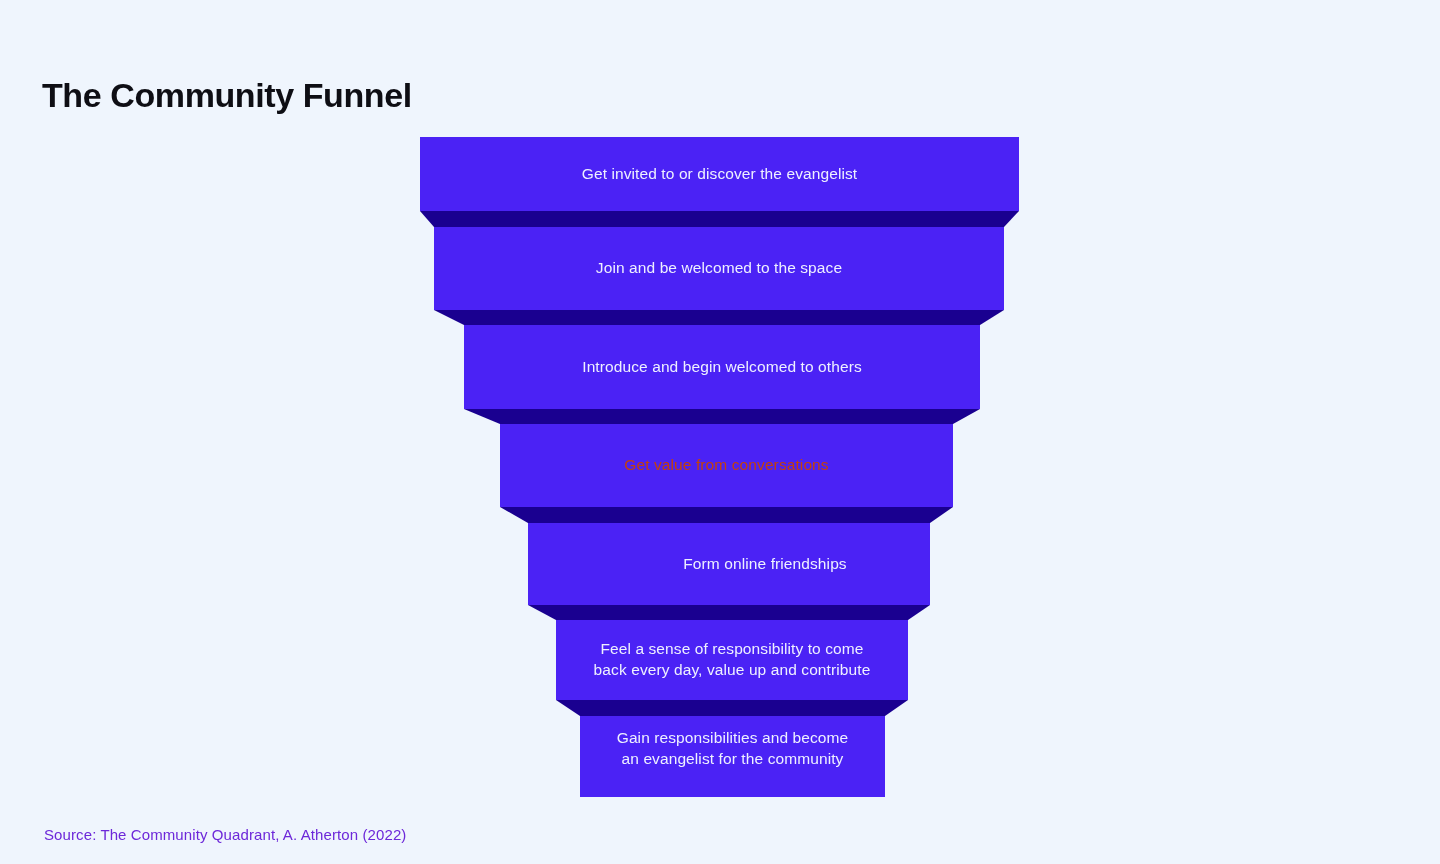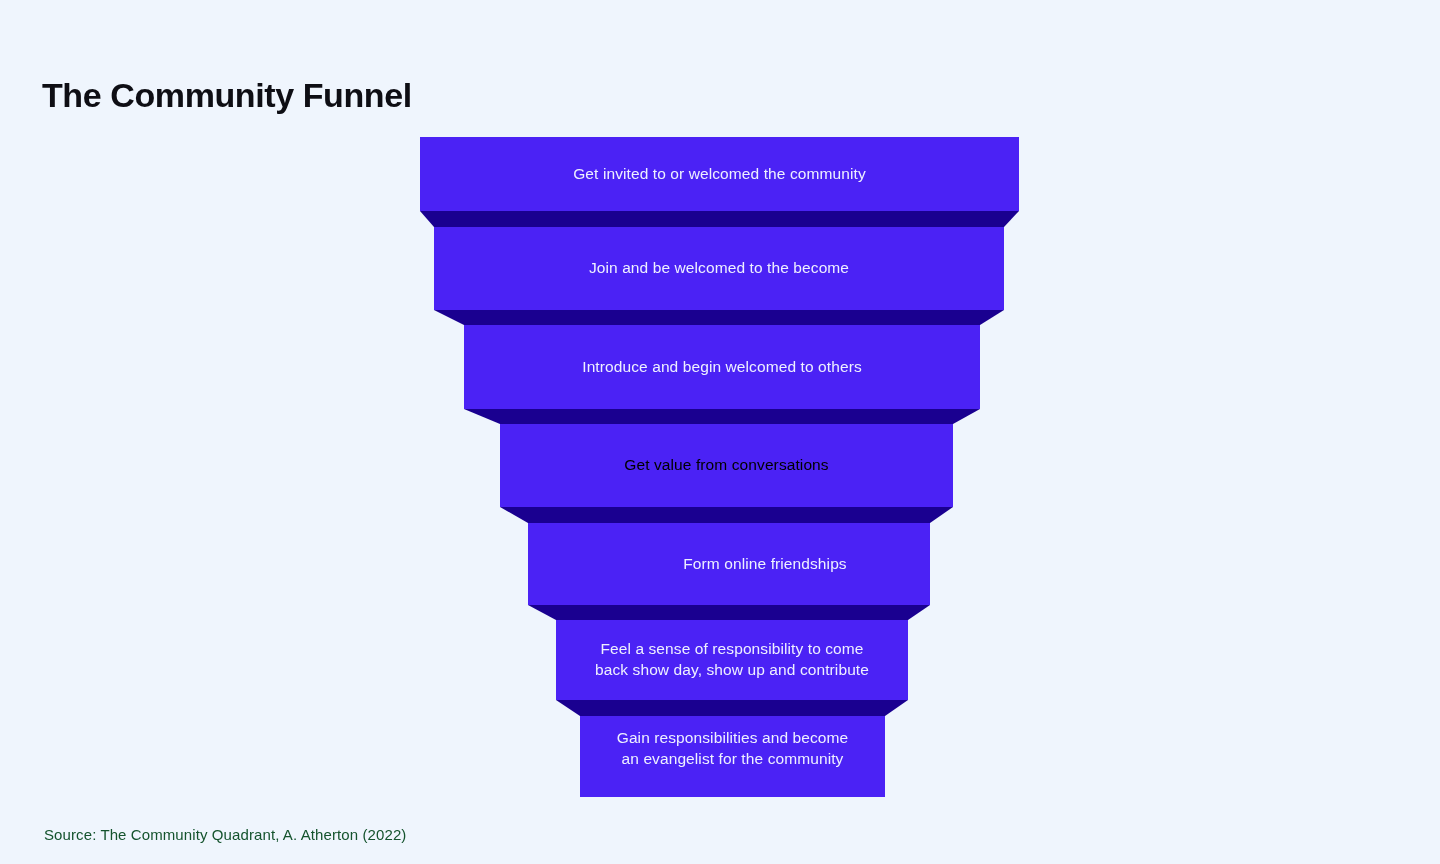--- a/index.html
+++ b/index.html
@@ -55,21 +55,21 @@
     letter-spacing: 0.1px;
     pointer-events: none;
     white-space: pre-line;
   }
 
   #source-caption {
     position: absolute;
     left: 44px;
     top: 826px;
     font-size: 15px;
-    color: #14532d;
+    color: #6d28d9;
     letter-spacing: 0.1px;
     white-space: nowrap;
   }
 </style>
 </head>
 <body>
 
 <div id="page-title">The Community Funnel</div>
 
 <div id="funnel">
@@ -84,24 +84,24 @@
       <rect x="434" y="227" width="570" height="83" fill="#4b22f5"></rect>
       <rect x="464" y="325" width="516" height="84" fill="#4b22f5"></rect>
       <rect x="500" y="424" width="453" height="83" fill="#4b22f5"></rect>
       <rect x="528" y="523" width="402" height="82" fill="#4b22f5"></rect>
       <rect x="556" y="620" width="352" height="80" fill="#4b22f5"></rect>
       <rect x="580" y="716" width="305" height="81" fill="#4b22f5"></rect>
     </svg>
 </div>
 
 <div id="funnel-labels">
-    <div class="seg-label" style="left: 420px; top: 137px; width: 599px; height: 74px; color: rgb(238, 240, 255);">Get invited to or welcomed the community</div>
-    <div class="seg-label" style="left: 434px; top: 227px; width: 570px; height: 83px; color: rgb(238, 240, 255);">Join and be welcomed to the become</div>
+    <div class="seg-label" style="left: 420px; top: 137px; width: 599px; height: 74px; color: rgb(238, 240, 255);">Get invited to or discover the evangelist</div>
+    <div class="seg-label" style="left: 434px; top: 227px; width: 570px; height: 83px; color: rgb(238, 240, 255);">Join and be welcomed to the space</div>
     <div class="seg-label" style="left: 464px; top: 325px; width: 516px; height: 84px; color: rgb(238, 240, 255);">Introduce and begin welcomed to others</div>
-    <div class="seg-label" style="left: 500px; top: 424px; width: 453px; height: 83px; color: #000000;">Get value from conversations</div>
+    <div class="seg-label" style="left: 500px; top: 424px; width: 453px; height: 83px; color: #c2410c;">Get value from conversations</div>
     <div class="seg-label" style="left: 528px; top: 523px; width: 402px; height: 82px; color: rgb(238, 240, 255); padding-left: 36px;">Form online friendships</div>
     <div class="seg-label" style="left: 556px; top: 620px; width: 352px; height: 80px; color: rgb(238, 240, 255);">Feel a sense of responsibility to come
-back show day, show up and contribute</div>
+back every day, value up and contribute</div>
     <div class="seg-label" style="left: 580px; top: 716px; width: 305px; height: 65px; color: rgb(238, 240, 255);">Gain responsibilities and become
 an evangelist for the community</div>
   </div>
 
 <div id="source-caption">Source: The Community Quadrant, A. Atherton (2022)</div>
 
 </body></html>

